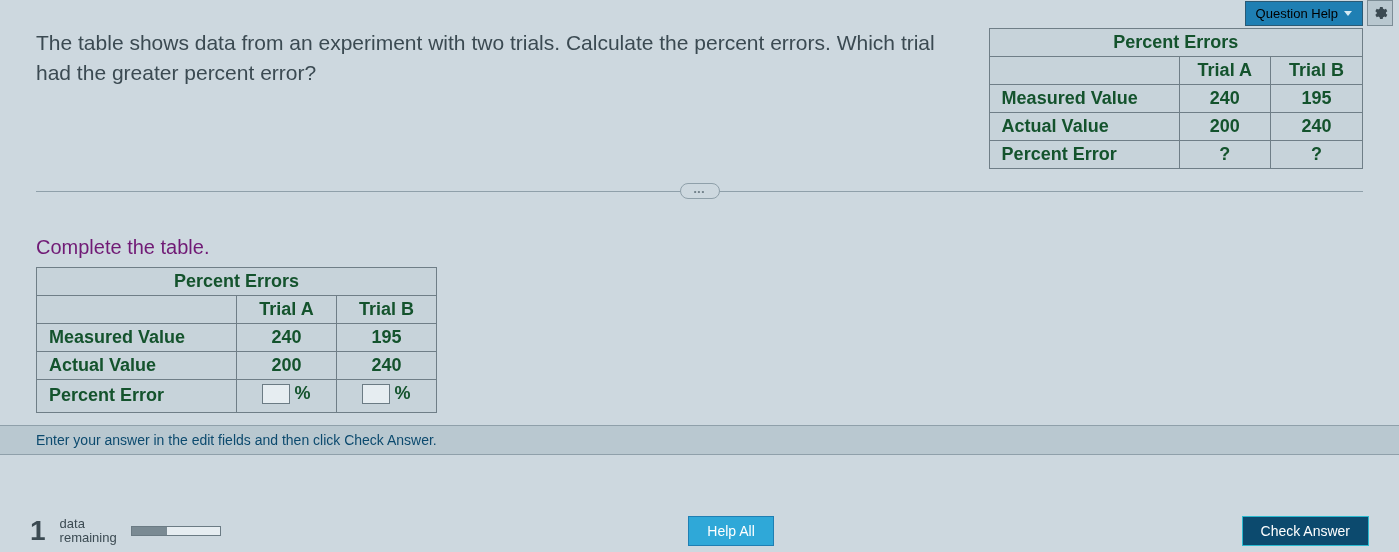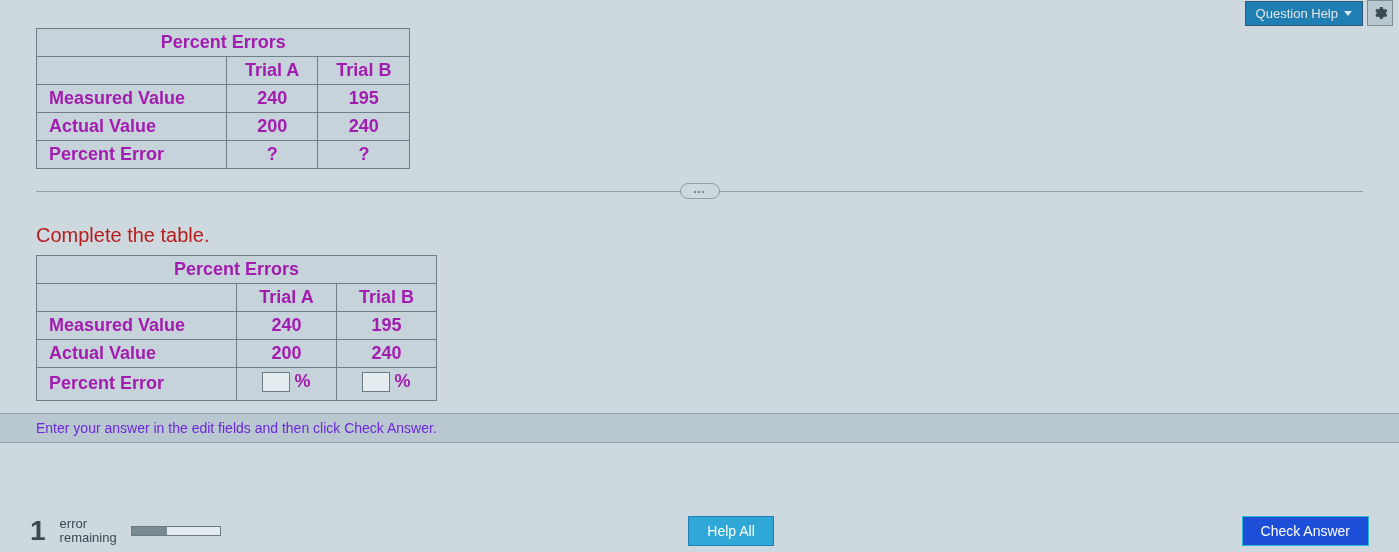--- a/index.html
+++ b/index.html
@@ -16,21 +16,21 @@
     position: absolute;
     top: 0; right: 6px;
     display: flex;
     gap: 4px;
     align-items: center;
     z-index: 5;
   }
   .qhelp-btn {
     background: #1f7fb3;
     border: 1px solid #2a5a75;
-    color: #e5e5e5;
+    color: #000000;
     font-size: 13px;
     padding: 4px 10px;
     display: flex;
     align-items: center;
     gap: 6px;
     cursor: pointer;
   }
   .qhelp-btn .caret {
     width: 0; height: 0;
     border-left: 4px solid transparent;
@@ -58,21 +58,21 @@
   }
   .question-text {
     flex: 1;
     font-size: 21px;
     line-height: 1.45;
     color: #3b4a52;
   }
   table.data {
     border-collapse: collapse;
     font-size: 18px;
-    color: #a21caf;
+    color: #14532d;
   }
   table.data th, table.data td {
     border: 1px solid #6f7e87;
     padding: 3px 18px;
     text-align: center;
     background: #c7d3da;
     font-weight: bold;
   }
   table.data th.header {
     font-weight: bold;
@@ -106,23 +106,23 @@
     display: flex;
     gap: 2px;
     align-items: center;
     justify-content: center;
     font-size: 8px;
     color: #6b7b84;
     letter-spacing: 1px;
   }
 
   .complete {
-    margin-top: 32px;
+    margin-top: 44px;
     font-size: 20px;
-    color: #b91c1c;
+    color: #701a75;
   }
   .bottom-table { margin-top: 8px; }
   .bottom-table td.row-label { min-width: 200px; }
   .bottom-table td.val, .bottom-table th.col { min-width: 100px; }
   .input-cell {
     display: inline-flex;
     align-items: center;
     gap: 4px;
   }
   .input-box {
@@ -130,21 +130,21 @@
     border: 1px solid #6b7b84;
     background: #e6edf1;
   }
   .hint-bar {
     margin-top: 12px;
     background: #b9c8d0;
     border-top: 1px solid #8fa0aa;
     border-bottom: 1px solid #8fa0aa;
     padding: 6px 18px;
     font-size: 14px;
-    color: #6d28d9;
+    color: #0c4a6e;
     margin-left: -36px;
     margin-right: -36px;
     padding-left: 36px;
   }
 
   .footer {
     position: absolute;
     left: 0; right: 0; bottom: 0;
     height: 42px;
     display: flex;
@@ -176,39 +176,40 @@
   }
   .spacer { flex: 1; }
   .btn {
     border: 1px solid #1f7fb3;
     color: #fff;
     font-size: 14px;
     padding: 6px 18px;
     cursor: pointer;
   }
   .btn-clear { background: #2fa8d8; }
-  .btn-check { background: #1d4ed8; border-color:#2bbad0;}
+  .btn-check { background: #0c4a6e; border-color:#2bbad0;}
 </style>
 </head>
 <body>
 
 <div class="topbar">
   <div class="qhelp-btn">
     <span>Question Help</span>
     <span class="caret"></span>
   </div>
   <div class="gear-btn">
     <svg viewBox="0 0 24 24">
         <path d="M12 8a4 4 0 100 8 4 4 0 000-8zm9 4a7 7 0 00-.1-1.2l2.1-1.6-2-3.4-2.5 1a7 7 0 00-2-1.2L16 3h-4l-.5 2.6a7 7 0 00-2 1.2l-2.5-1-2 3.4 2.1 1.6A7 7 0 007 12c0 .4 0 .8.1 1.2L5 14.8l2 3.4 2.5-1c.6.5 1.3.9 2 1.2L12 21h4l.5-2.6c.7-.3 1.4-.7 2-1.2l2.5 1 2-3.4-2.1-1.6c.1-.4.1-.8.1-1.2z"></path>
       </svg>
   </div>
 </div>
 
 <div class="content">
   <div class="top-row">
+    <div class="question-text">The table shows data from an experiment with two trials. Calculate the percent errors. Which trial had the greater percent error?</div>
 
     <table class="data top-table">
       <tbody>
           <tr>
             <th class="header" colspan="3">Percent Errors</th>
           </tr>
       <tr>
         <td class="row-label"></td>
         <th class="header col">Trial A</th>
         <th class="header col">Trial B</th>
@@ -276,21 +277,21 @@
     </tr>
   </tbody>
     </table>
 
   <div class="hint-bar">Enter your answer in the edit fields and then click Check Answer.</div>
 </div>
 
 <div class="footer">
   <div class="part-num">1</div>
   <div class="part-text">
-    <div>error</div>
+    <div>data</div>
     <div>remaining</div>
   </div>
   <div class="progress">
       <div class="fill"></div>
     </div>
   <div class="spacer"></div>
   <button class="btn btn-clear">Help All</button>
   <div class="spacer"></div>
   <button class="btn btn-check">Check Answer</button>
 </div>

